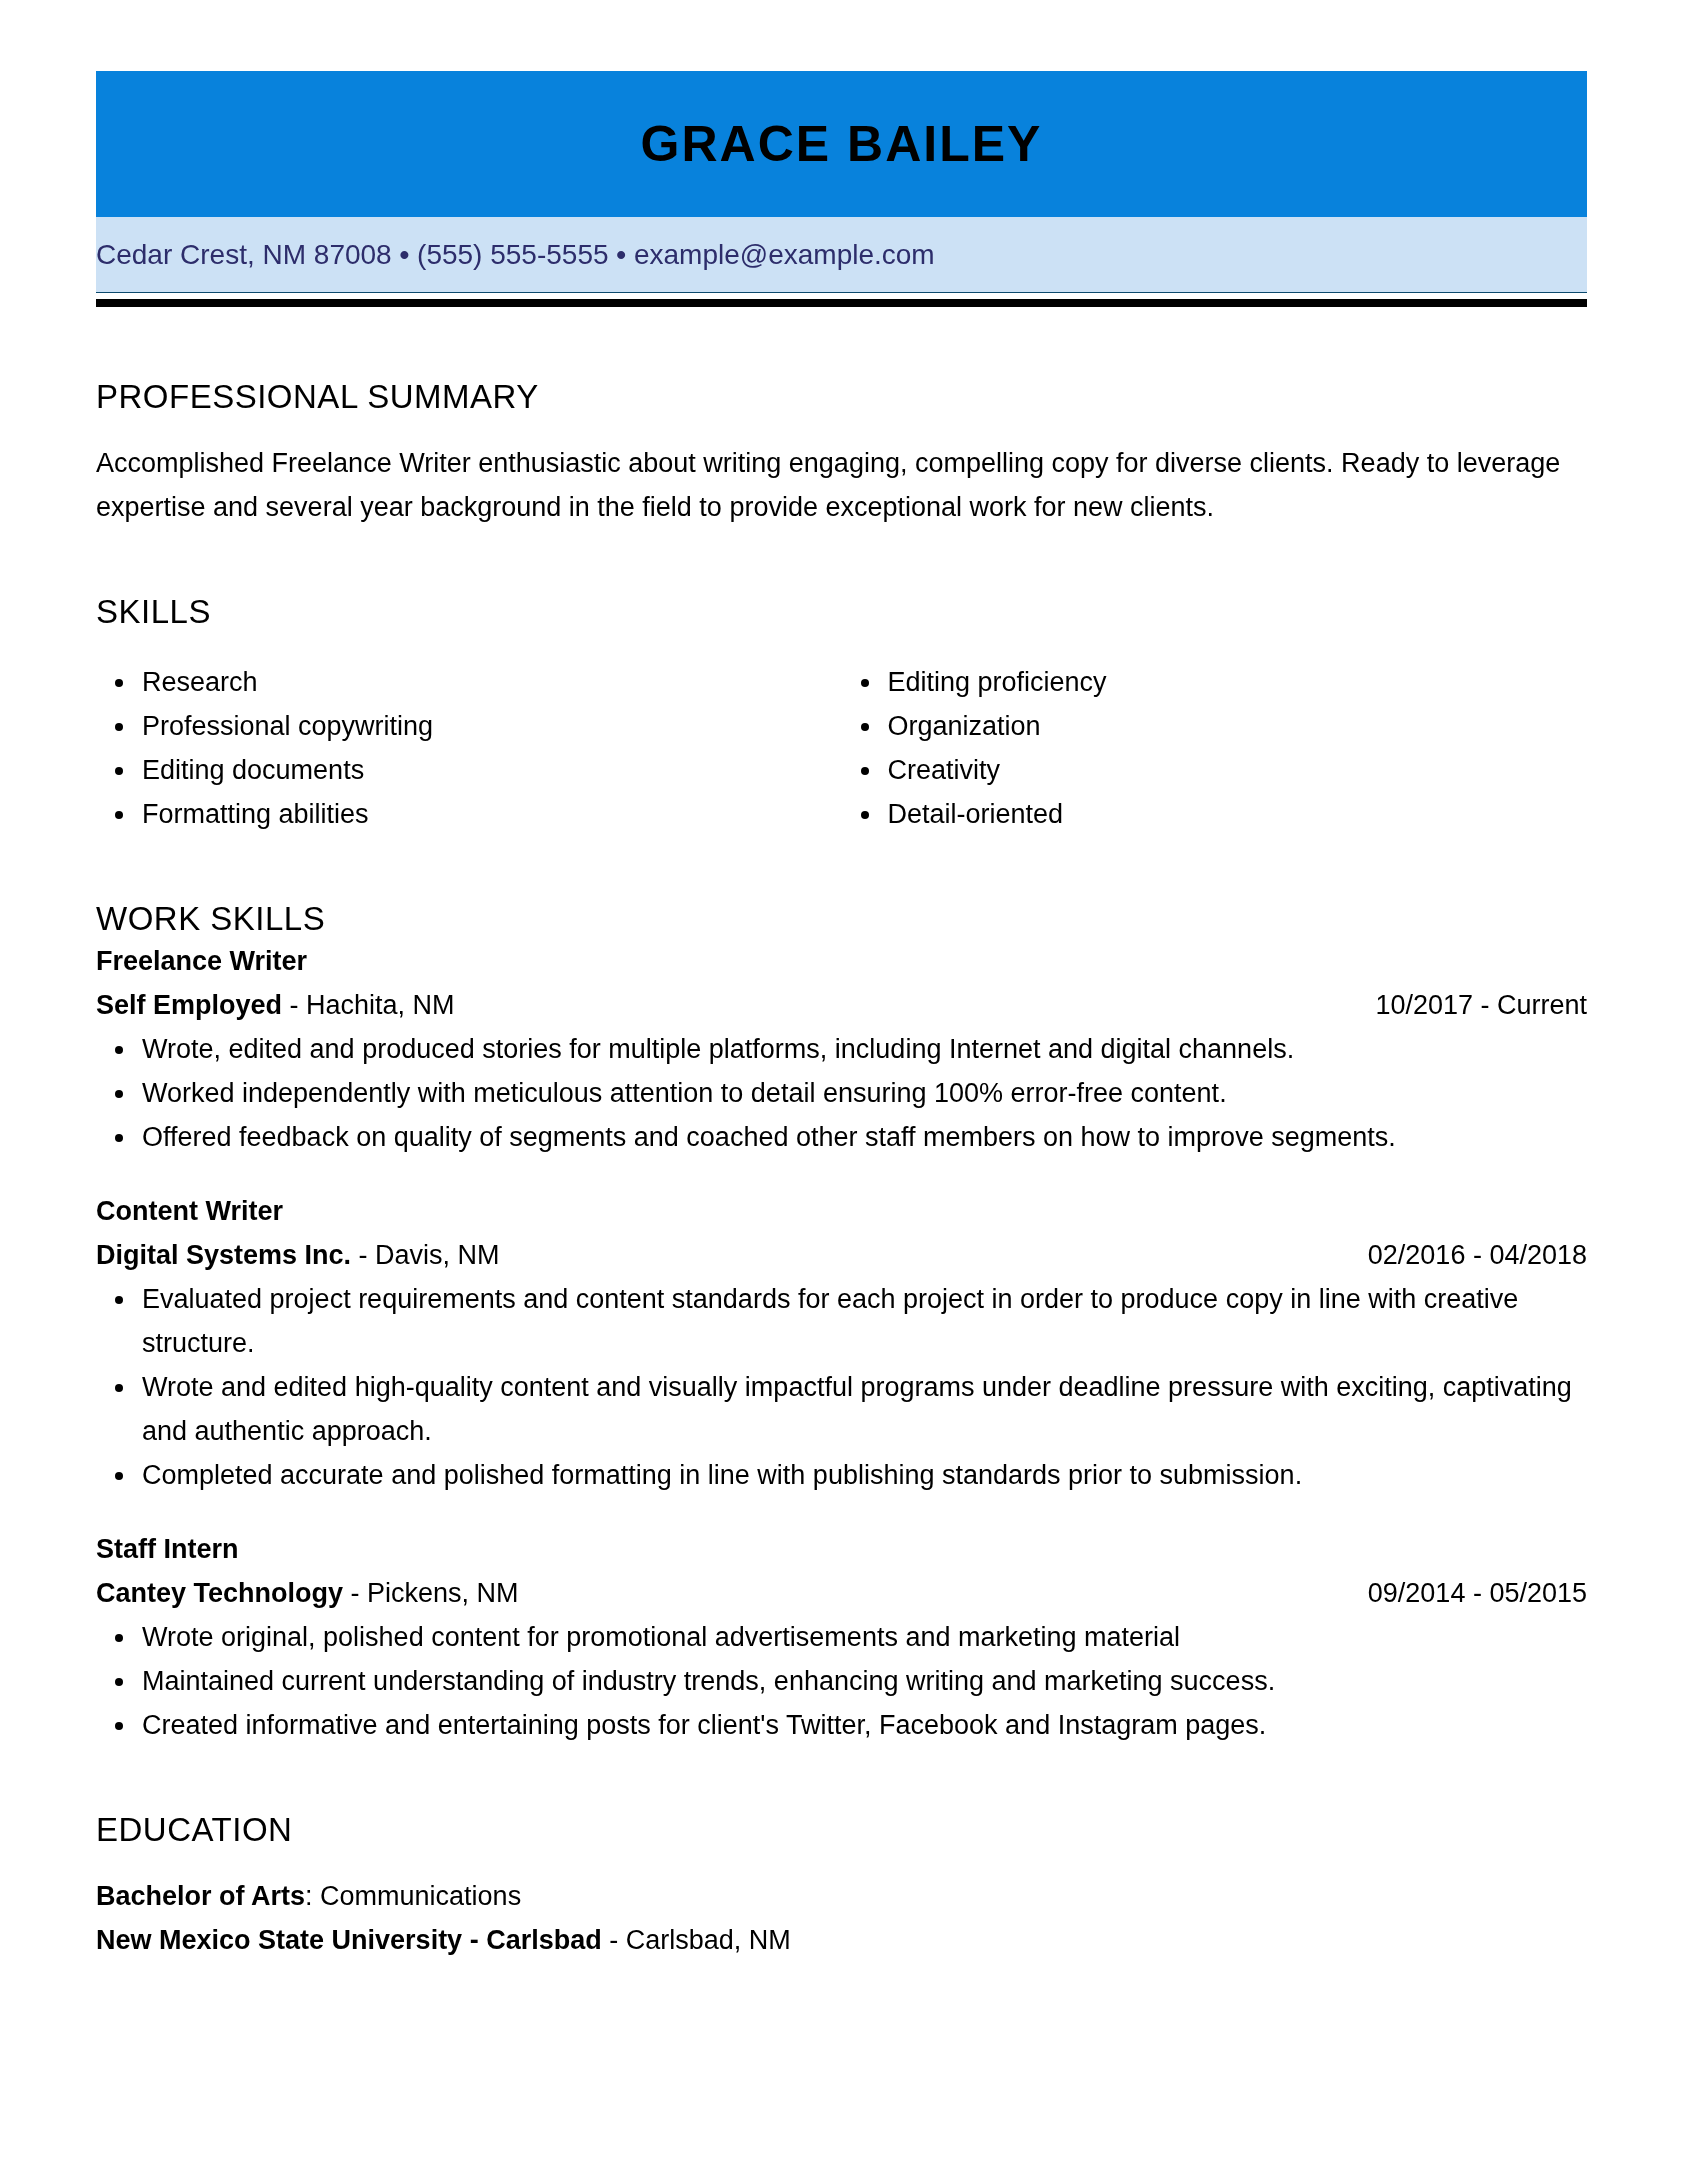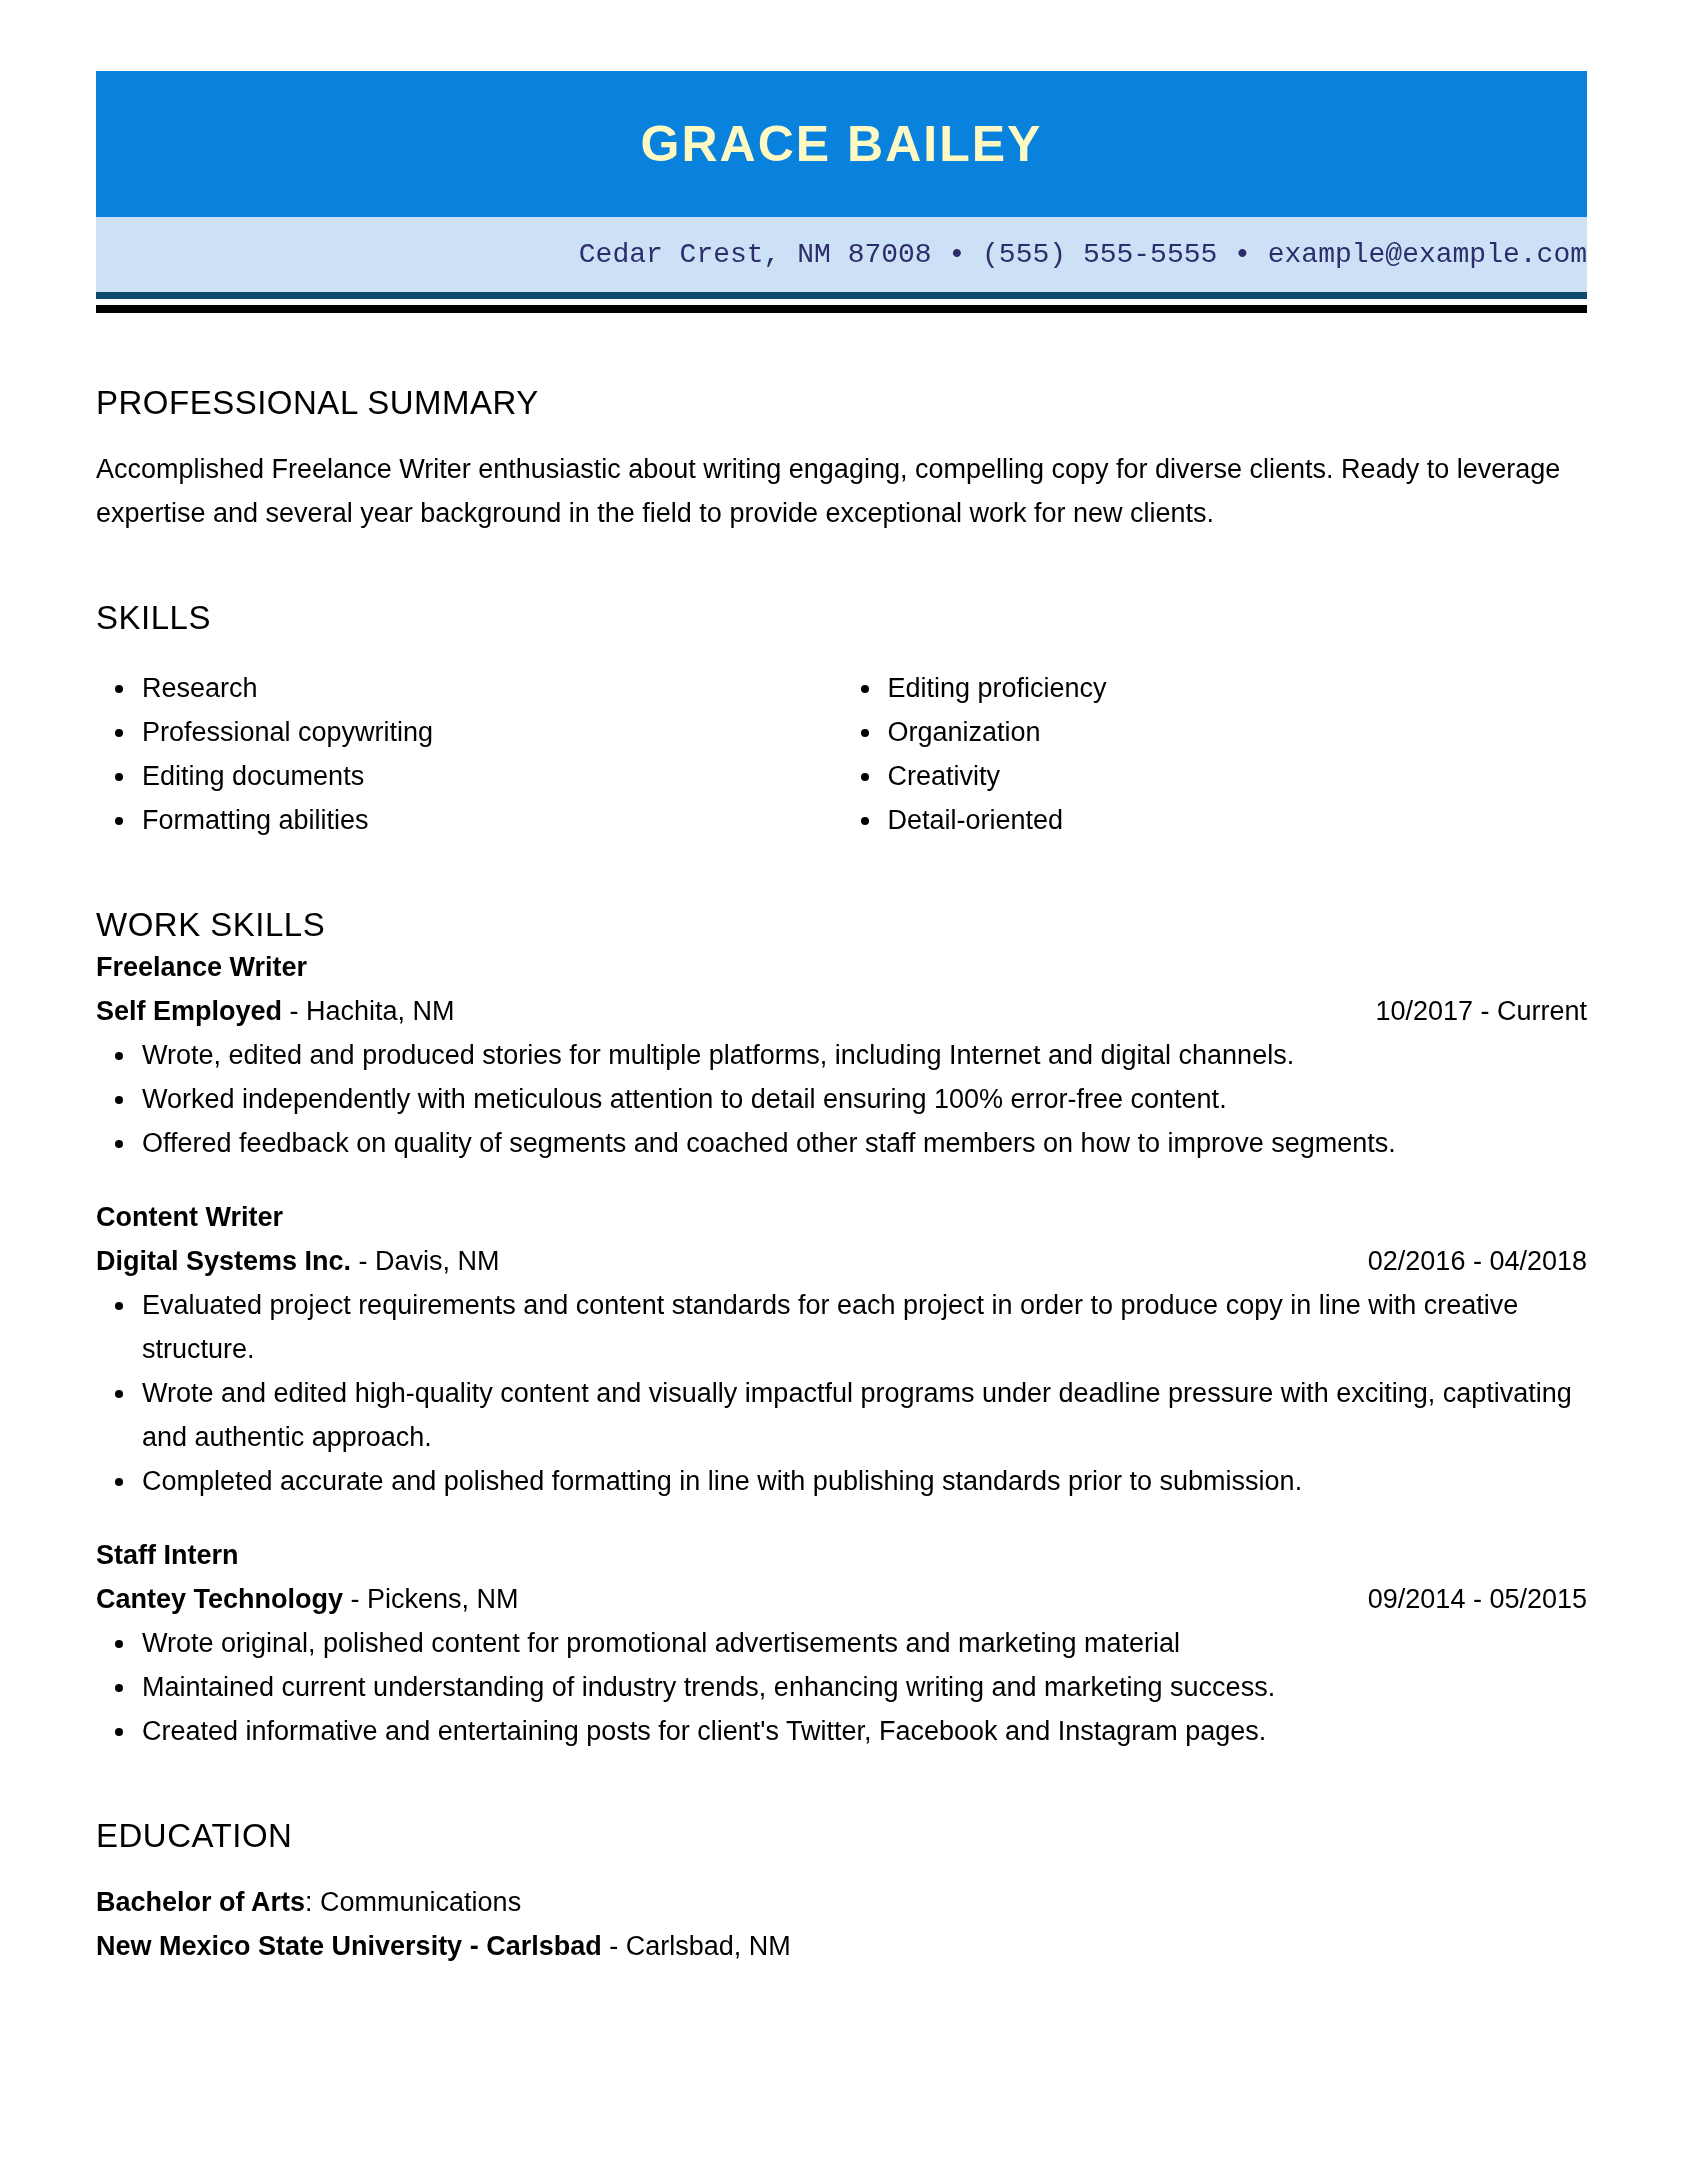--- a/index.html
+++ b/index.html
@@ -26,31 +26,30 @@
     display: flex;
     align-items: center;
     justify-content: center;
   }
   .candidate-name {
     margin: 0;
     font-size: 50px;
     line-height: 50px;
     font-weight: bold;
     letter-spacing: 2px;
-    color: #fef9c3;
+    color: #000000;
   }
   .band-contact {
     margin: 0 96px;
     height: 75px;
     background: #cce1f5;
-    border-bottom: 7px solid #0c4a6e;
+    border-bottom: 1px solid #0c4a6e;
     display: flex;
     align-items: center;
-    justify-content: flex-end;
-    font-family: Liberation Mono, monospace;
+    justify-content: flex-start;
   }
   .contact-line {
     margin: 0;
     font-size: 28px;
     line-height: 28px;
     color: #2d2d6b;
   }
   .contact-line .sep {
     white-space: pre;
     font-weight: bold;

